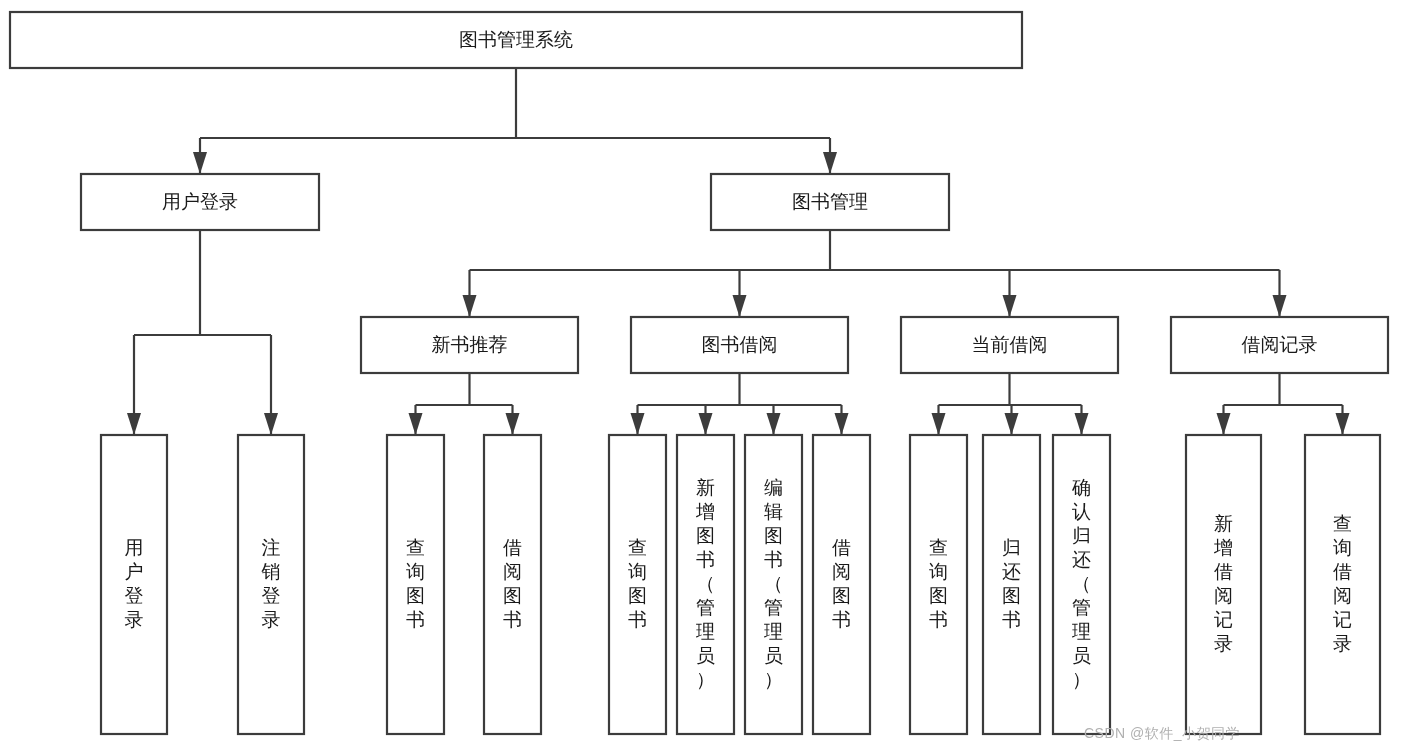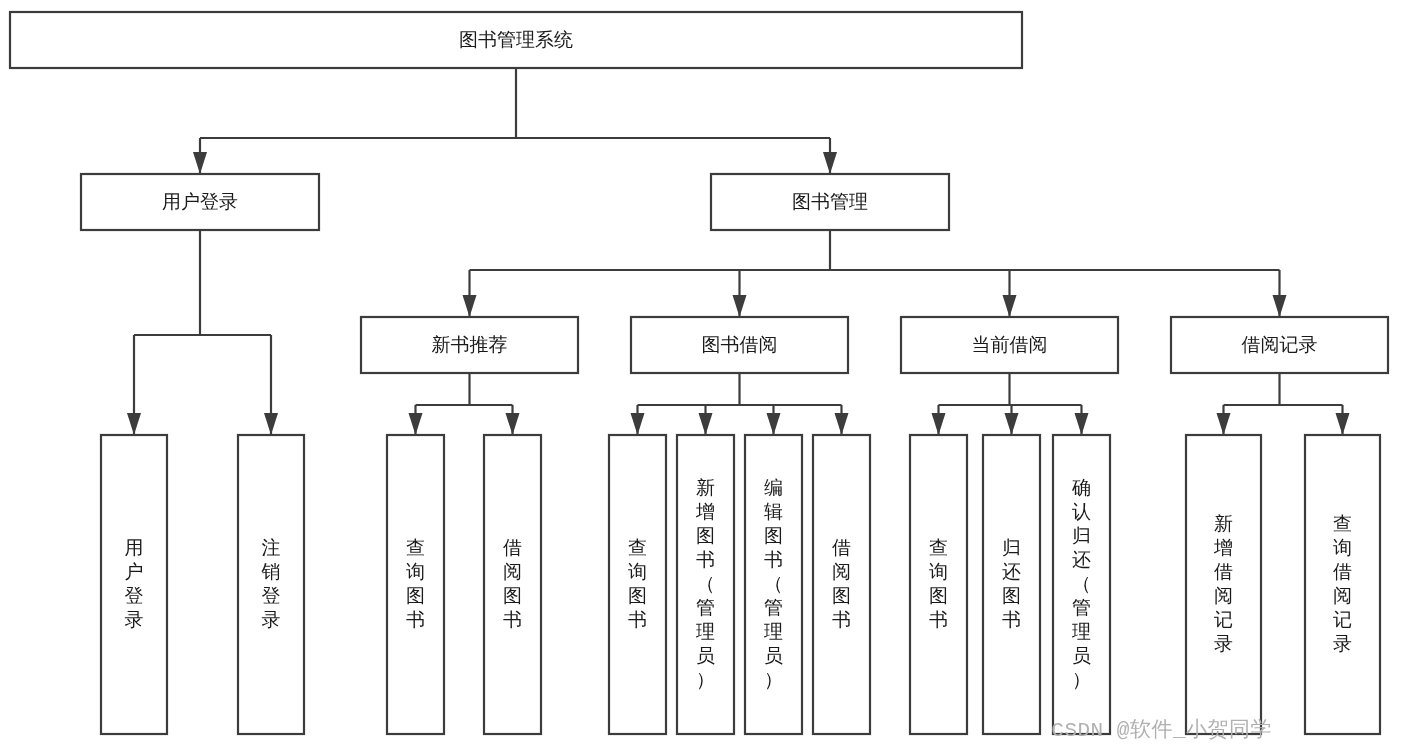--- a/index.html
+++ b/index.html
@@ -11,21 +11,20 @@
     width: 1405px;
     height: 747px;
     font-family: "Liberation Sans", "DejaVu Sans", sans-serif;
     overflow: hidden;
     position: relative;
   }
   #diagram-root {
     position: relative;
     width: 1248px;
     height: 747px;
-    padding-left: 32px;
   }
   svg.diagram-canvas {
     position: absolute;
     top: 0;
     left: 0;
     width: 1405px;
     height: 747px;
     display: block;
   }
   .node-box {
@@ -56,22 +55,22 @@
     font-size: 19px;
     text-anchor: middle;
   }
   .vchar {
     dominant-baseline: middle;
   }
   .watermark-text {
     position: absolute;
     right: 8px;
     bottom: 4px;
-    font-family: Liberation Mono, monospace;
-    font-size: 21px;
+    font-family: Liberation Sans, sans-serif;
+    font-size: 14px;
     color: #b0b0b0;
     white-space: nowrap;
     letter-spacing: 0.5px;
   }
 </style>
 </head>
 <body>
 
 <div id="diagram-root">
   <svg class="diagram-canvas" viewBox="0 0 1405 747" xmlns="http://www.w3.org/2000/svg">

